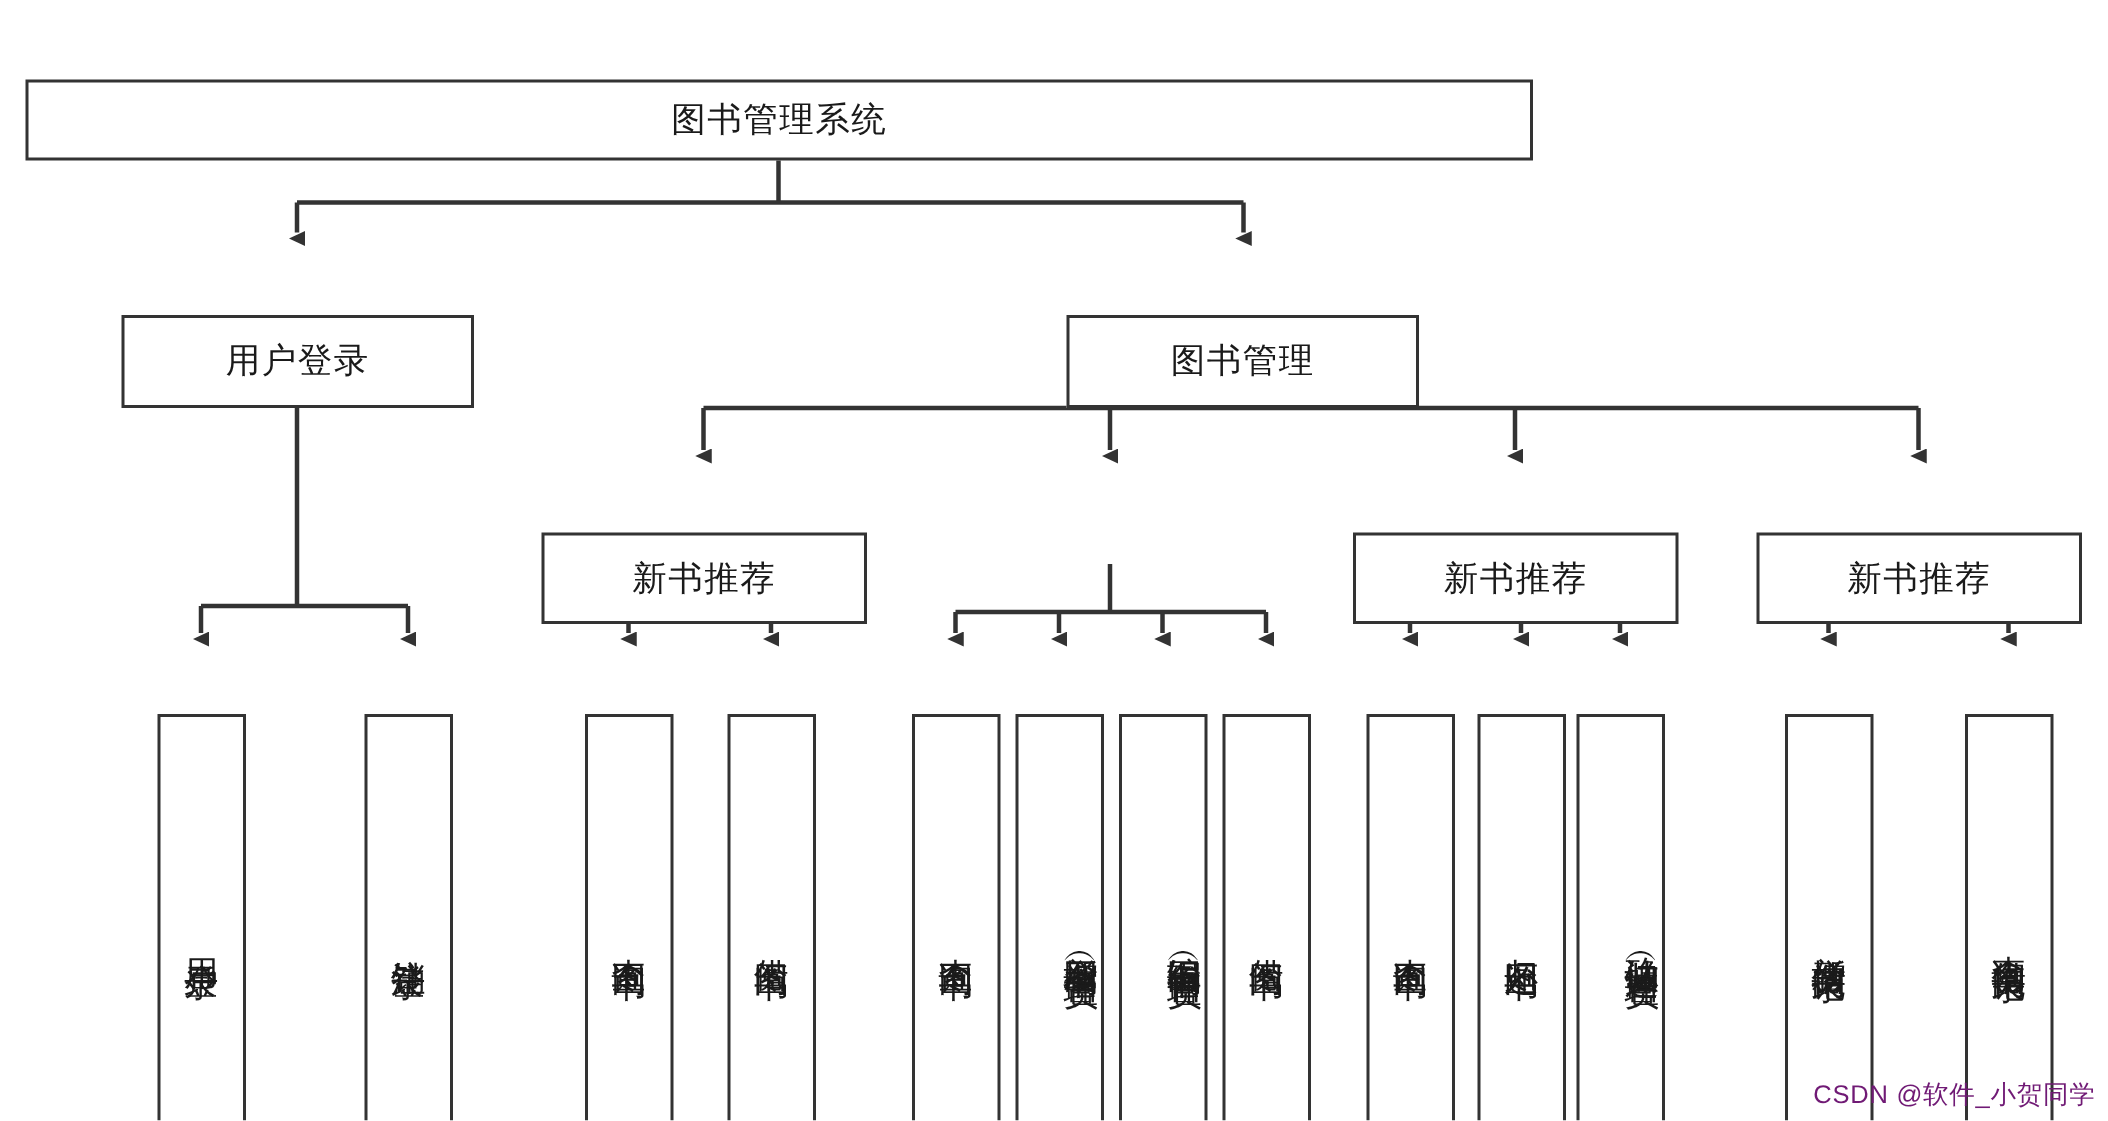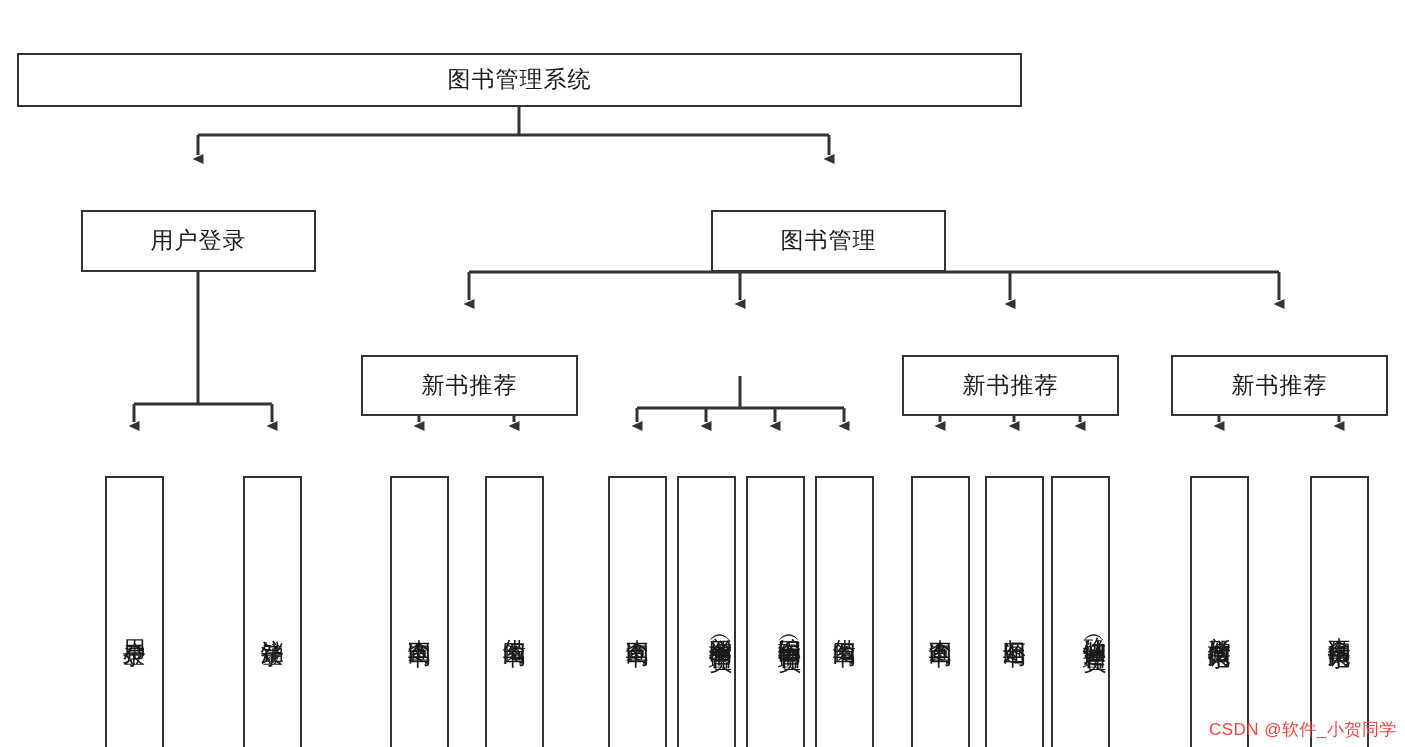--- a/index.html
+++ b/index.html
@@ -61,21 +61,21 @@
     white-space: pre;
   }
   .vert .node-label {
     white-space: normal;
   }
   #watermark {
     position: absolute;
     right: 8px;
     bottom: 6px;
     font-size: 17px;
-    color: #ef4444;
+    color: #701a75;
     letter-spacing: 0.5px;
     z-index: 5;
     white-space: nowrap;
   }
 </style>
 </head>
 <body>
 
 <div id="canvas">
 

